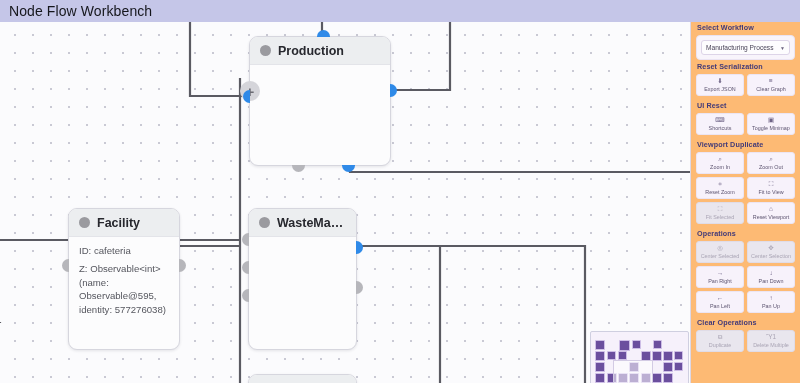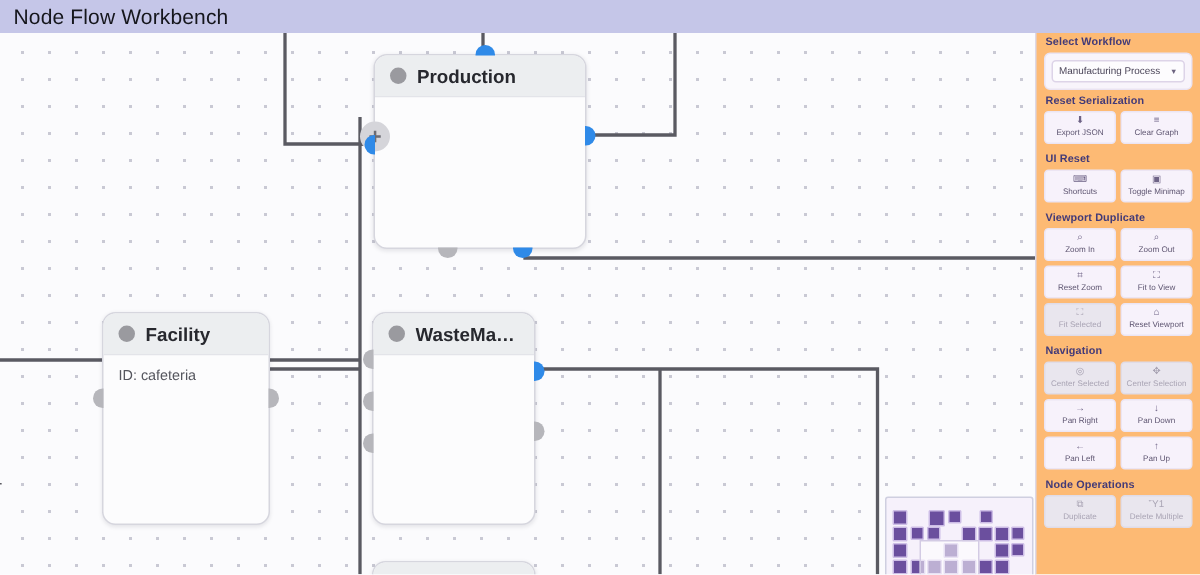--- a/index.html
+++ b/index.html
@@ -157,20 +157,21 @@
       <span class="h bot blue" style="left:92px;"></span>
     </div>
 
     <div class="node" style="left:32px;top:186px;width:110px;height:140px;margin-left:36px;">
       <div class="node-head">
         <span class="node-dot"></span>
         <span class="node-title">Facility</span>
       </div>
       <div class="node-body">
         <div class="node-line">ID: cafeteria</div>
+        <div class="node-line">Z: Observable&lt;int&gt;(name: Observable@595, identity: 577276038)</div>
       </div>
       <span class="h left" style="top:50px;"></span>
       <span class="h right" style="top:50px;"></span>
     </div>
 
     <div class="node" style="left:248px;top:186px;width:107px;height:140px;">
       <div class="node-head">
         <span class="node-dot"></span>
         <span class="node-title">WasteManage…</span>
       </div>
@@ -269,21 +270,21 @@
         <div class="grid2">
           <div class="btn disabled">
             <span class="bi">⛶</span>
             <span class="bl">Fit Selected</span>
           </div>
           <div class="btn">
             <span class="bi">⌂</span>
             <span class="bl">Reset Viewport</span>
           </div>
         </div>
-        <div class="s-head">Navigation</div>
+        <div class="s-head">Operations</div>
         <div class="grid2">
           <div class="btn disabled">
             <span class="bi">◎</span>
             <span class="bl">Center Selected</span>
           </div>
           <div class="btn disabled">
             <span class="bi">✥</span>
             <span class="bl">Center Selection</span>
           </div>
         </div>
@@ -300,21 +301,21 @@
         <div class="grid2">
           <div class="btn">
             <span class="bi">←</span>
             <span class="bl">Pan Left</span>
           </div>
           <div class="btn">
             <span class="bi">↑</span>
             <span class="bl">Pan Up</span>
           </div>
         </div>
-        <div class="s-head">Node Operations</div>
+        <div class="s-head">Clear Operations</div>
         <div class="grid2">
           <div class="btn disabled">
             <span class="bi">⧉</span>
             <span class="bl">Duplicate</span>
           </div>
           <div class="btn disabled">
             <span class="bi">Ὕ1</span>
             <span class="bl">Delete Multiple</span>
           </div>
         </div>

